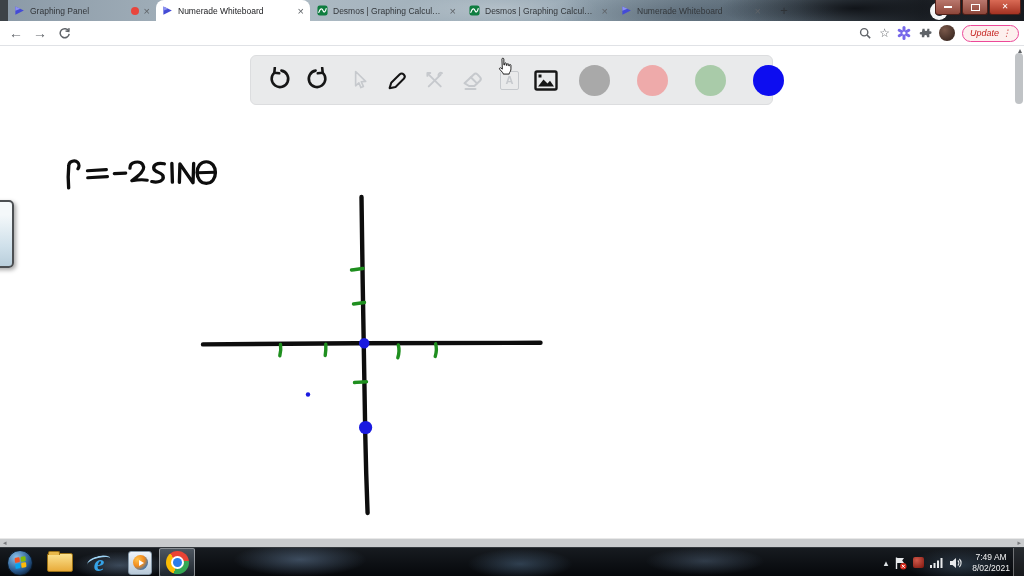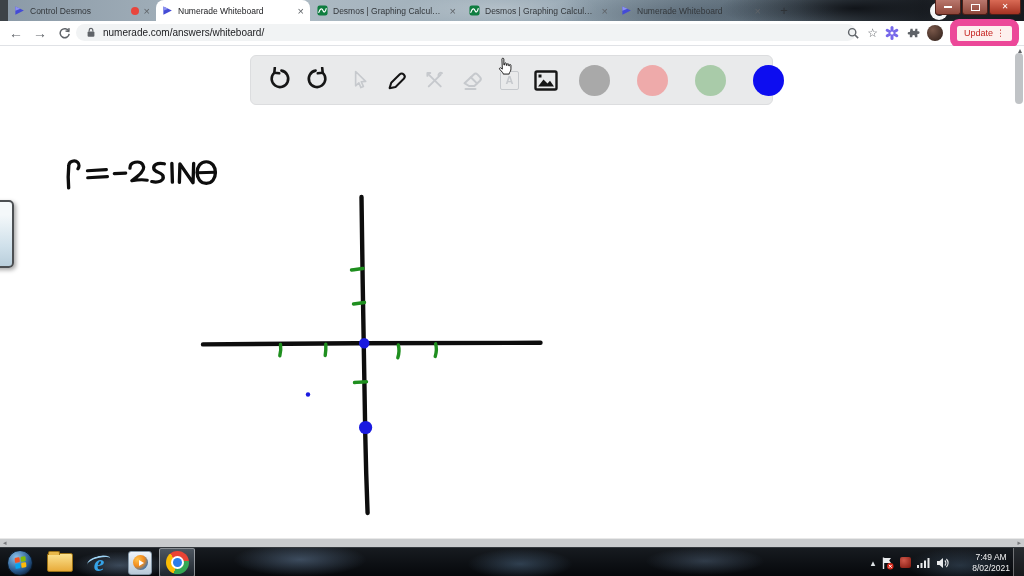--- a/index.html
+++ b/index.html
@@ -38,21 +38,21 @@
   .navrow{position:absolute;left:0;top:21px;width:1024px;height:24px;background:#fff;
           border-bottom:1px solid #e0e2e6;display:flex;align-items:center;}
   .navbtn{color:#5f6368;font-size:14px;line-height:14px;width:24px;text-align:center;}
   .omnibox{position:absolute;left:76px;top:3px;width:780px;height:17px;border-radius:9px;
            background:#f1f3f4;display:flex;align-items:center;padding:0 10px;box-sizing:border-box;gap:7px;}
   .url{font-size:10px;color:#202124;}
   .nav-right{position:absolute;right:0;top:0;height:24px;display:flex;align-items:center;gap:7px;padding-right:5px;}
   .star{color:#5f6368;font-size:12px;line-height:12px;}
   .avatar{width:16px;height:16px;border-radius:50%;background:radial-gradient(circle at 35% 30%,#7a584a,#2c1d18);}
   .update{display:flex;align-items:center;gap:3px;height:15px;padding:0 7px;border-radius:9px;
-          border:7px solid #ec4899;background:#fdf0ee;color:#c5221f;font-size:9px;}
+          border:1px solid #ec4899;background:#fdf0ee;color:#c5221f;font-size:9px;font-style:italic;}
   .update .dots{font-size:9px;color:#c5221f;}
 
   
   .content{position:absolute;left:0;top:46px;width:1024px;height:492px;background:#fff;}
   .wb-toolbar{position:absolute;left:250px;top:9px;width:523px;height:50px;background:#e9eaeb;
               border:1px solid #dcdddf;border-radius:6px;box-sizing:border-box;
               display:flex;align-items:center;padding:0 14px;gap:15px;}
   .tool{display:flex;align-items:center;justify-content:center;width:27px;height:30px;}
   .tool-abox{width:17px;height:17px;border:1.7px solid #c6c9cd;border-radius:2px;color:#c6c9cd;
              font-weight:bold;font-size:11px;display:flex;align-items:center;justify-content:center;}
@@ -116,37 +116,37 @@
   .chrome-btn{left:159px;width:36px;background:linear-gradient(rgba(205,225,245,.30),rgba(140,170,200,.18));
               border:1px solid rgba(255,255,255,.45);border-radius:2px;box-sizing:border-box;}
   .chrome-logo{position:relative;width:23px;height:23px;border-radius:50%;
       background:conic-gradient(from -40deg,#ea4335 0 120deg,#34a853 120deg 240deg,#fbbc05 240deg 360deg);}
   .chrome-logo::before{content:"";position:absolute;left:5px;top:5px;width:13px;height:13px;border-radius:50%;background:#fff;}
   .chrome-logo::after{content:"";position:absolute;left:7px;top:7px;width:9px;height:9px;border-radius:50%;background:#2b7de9;}
 
   .tray{position:absolute;right:14px;top:0;height:29px;display:flex;align-items:center;gap:6px;}
   .tray-up{color:#dfe3e6;font-size:9px;}
   .tray-redapp{width:11px;height:11px;border-radius:2px;background:radial-gradient(circle at 35% 30%,#d0584a,#7e150c);}
-  .clock{color:#f2f2f2;font-size:8.5px;line-height:10.5px;text-align:center;margin-left:17px;}
+  .clock{color:#f2f2f2;font-size:8.5px;line-height:10.5px;text-align:center;margin-left:4px;}
   .showdesk{position:absolute;right:0;top:0;width:10px;height:29px;border-left:1px solid rgba(255,255,255,.35);
             background:rgba(255,255,255,.07);}
 </style>
 </head>
 <body>
 
 <div id="screen">
 
   <div class="tabstrip">
 
     <div class="tab" style="left:8px;width:148px">
       <svg class="favicon" width="11" height="11" viewBox="0 0 12 12">
           <path d="M1.5 1.5 L10.8 6 L1.5 10.5 Z" fill="#444bd6"></path>
           <path d="M1.5 1.5 L7 4.2 L1.5 6.4 Z" fill="#8d92f0"></path>
         </svg>
-      <span class="tab-title">Control Desmos</span>
+      <span class="tab-title">Graphing Panel</span>
       <span class="rec-dot"></span>
       <span class="tab-close">×</span>
     </div>
 
     <div class="tab active" style="left:156px;width:154px">
       <svg class="favicon" width="11" height="11" viewBox="0 0 12 12">
           <path d="M1.5 1.5 L10.8 6 L1.5 10.5 Z" fill="#444bd6"></path>
           <path d="M1.5 1.5 L7 4.2 L1.5 6.4 Z" fill="#8d92f0"></path>
         </svg>
       <span class="tab-title">Numerade Whiteboard</span>
@@ -201,27 +201,20 @@
 
   <div class="navrow">
     <span class="navbtn" style="margin-left:4px">←</span>
     <span class="navbtn">→</span>
     <span class="navbtn">
       <svg width="13" height="13" viewBox="0 0 16 16">
           <path d="M13.2 6.2 A5.6 5.6 0 1 0 13.8 9.8" fill="none" stroke="#5f6368" stroke-width="1.8"></path>
           <path d="M13.6 2.6 L13.3 6.6 L9.3 6.2" fill="none" stroke="#5f6368" stroke-width="1.8"></path>
         </svg>
     </span>
-    <div class="omnibox">
-      <svg width="10" height="11" viewBox="0 0 10 11">
-          <rect x="1.6" y="4.6" width="6.8" height="5.2" rx="1" fill="#5f6368"></rect>
-          <path d="M3.2 4.6 V3.2 a1.8 1.8 0 0 1 3.6 0 V4.6" fill="none" stroke="#5f6368" stroke-width="1.2"></path>
-        </svg>
-      <span class="url">numerade.com/answers/whiteboard/</span>
-    </div>
     <div class="nav-right">
       <svg width="13" height="13" viewBox="0 0 14 14">
           <circle cx="5.6" cy="5.6" r="3.9" fill="none" stroke="#5f6368" stroke-width="1.5"></circle>
           <line x1="8.6" y1="8.6" x2="12" y2="12" stroke="#5f6368" stroke-width="1.7"></line>
         </svg>
       <span class="star">☆</span>
       <svg width="14" height="14" viewBox="0 0 14 14">
           <g stroke="#7668ea" stroke-width="3" stroke-linecap="round">
             <line x1="7" y1="1.5" x2="7" y2="12.5"></line>
             <line x1="2.2" y1="4.2" x2="11.8" y2="9.8"></line>

